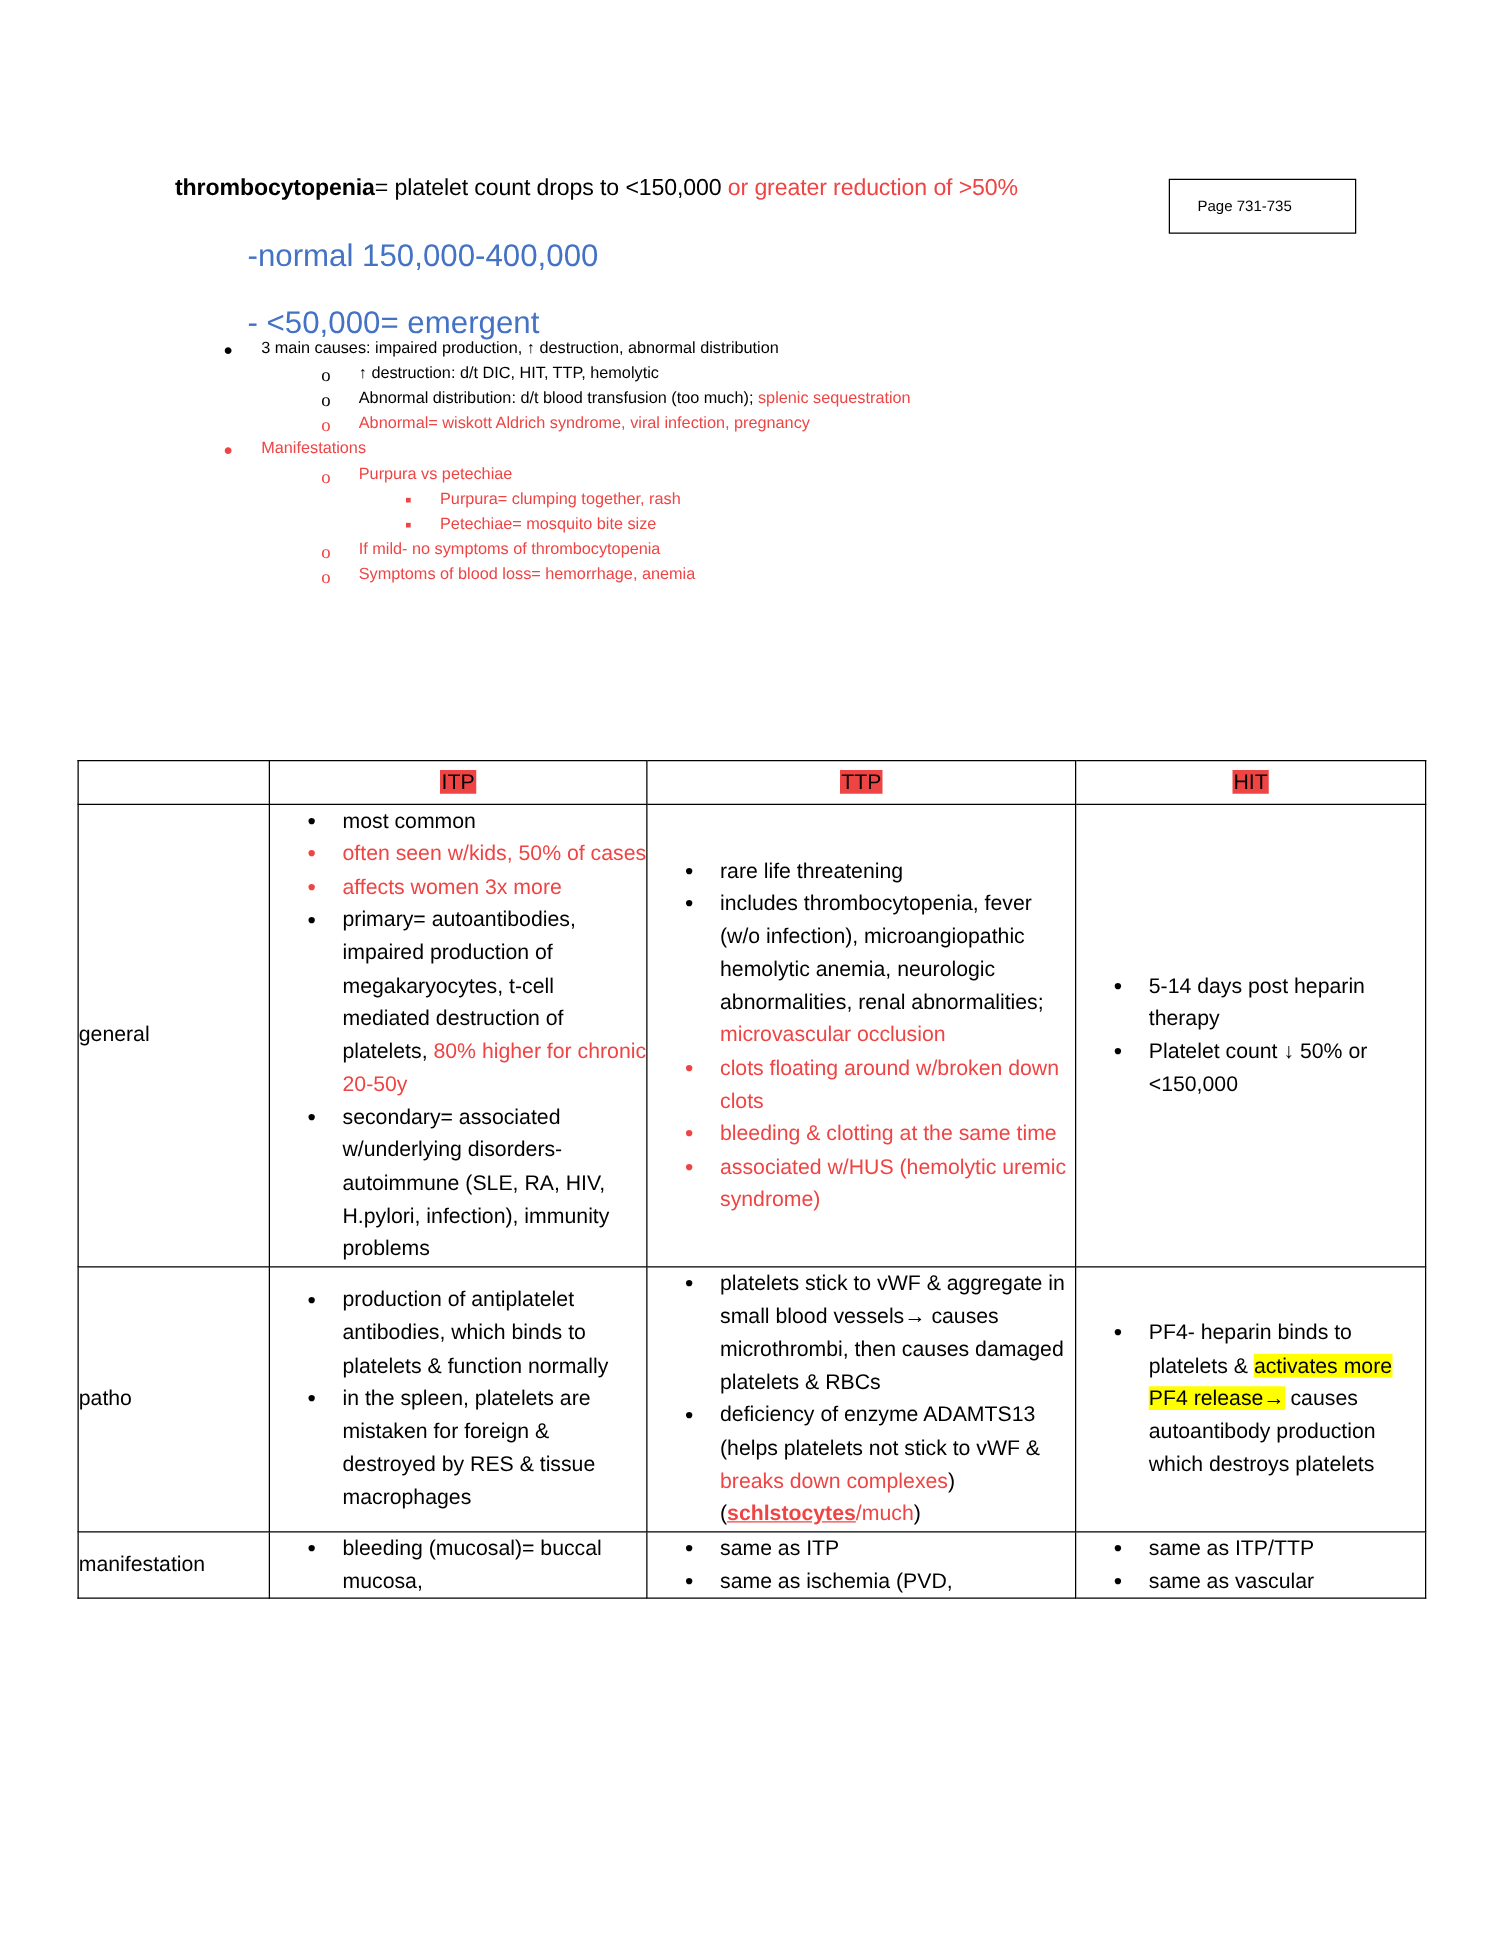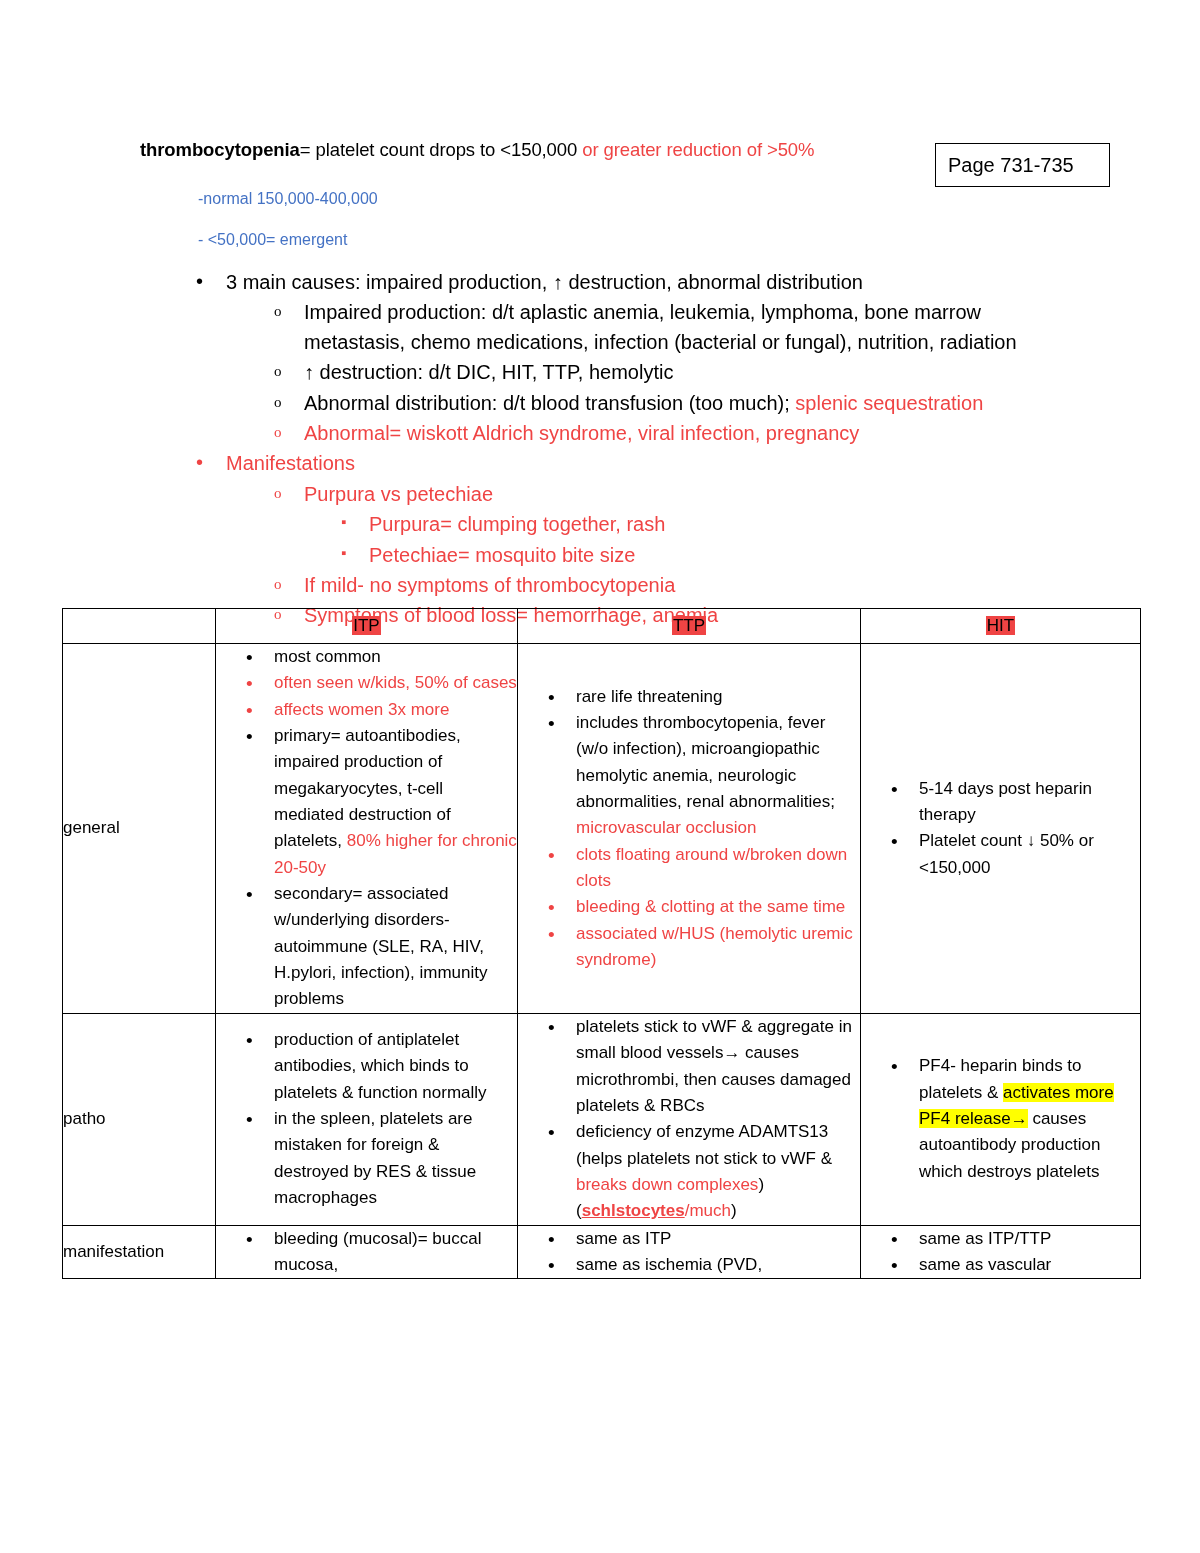--- a/index.html
+++ b/index.html
@@ -33,48 +33,48 @@
     font-size: 18.5px;
     line-height: 1.25;
     letter-spacing: -0.1px;
   }
   .title-line .term {
     font-weight: bold;
   }
   .blue { color: #ef4444; }
   .sub-line {
     color: #4472C4;
-    font-size: 16px;
+    font-size: 25px;
     margin-left: 58px;
     line-height: 1.3;
   }
   .sub-1 { margin-top: 28px; }
   .sub-2 { margin-top: 20px; }
 
   .page-box {
     position: absolute;
     left: 935px;
     top: 143px;
-    width: 175px;
+    width: 150px;
     height: 44px;
     border: 1.6px solid #000;
     display: flex;
     align-items: center;
-    padding-left: 12px;
+    padding-left: 22px;
     box-sizing: border-box;
-    font-size: 20px;
+    font-size: 12px;
   }
 
   
   .outline {
     position: absolute;
-    left: 156px;
+    left: 139px;
     top: 268px;
     width: 900px;
-    font-size: 20px;
+    font-size: 13px;
   }
   .li {
     position: relative;
     line-height: 1.47;
     margin-bottom: 1px;
   }
   .lvl1 { padding-left: 70px; }
   .lvl2 { padding-left: 148px; }
   .lvl3 { padding-left: 213px; }
   .bullet-disc::before {
@@ -180,23 +180,20 @@
   <div class="page-box">
     <span>Page 731-735</span>
   </div>
 
   <div class="outline">
 
     <div class="li lvl1 bullet-disc">
       <span>3 main causes: impaired production, ↑ destruction, abnormal distribution</span>
     </div>
 
-    <div class="li lvl2 bullet-circ">
-      <span>Impaired production: d/t aplastic anemia, leukemia, lymphoma, bone marrow metastasis, chemo medications, infection (bacterial or fungal), nutrition, radiation</span>
-    </div>
 
     <div class="li lvl2 bullet-circ">
       <span>↑ destruction: d/t DIC, HIT, TTP, hemolytic</span>
     </div>
 
     <div class="li lvl2 bullet-circ">
       <span>Abnormal distribution: d/t blood transfusion (too much); </span><span class="blue">splenic sequestration</span>
     </div>
 
     <div class="li lvl2 bullet-circ blue">

